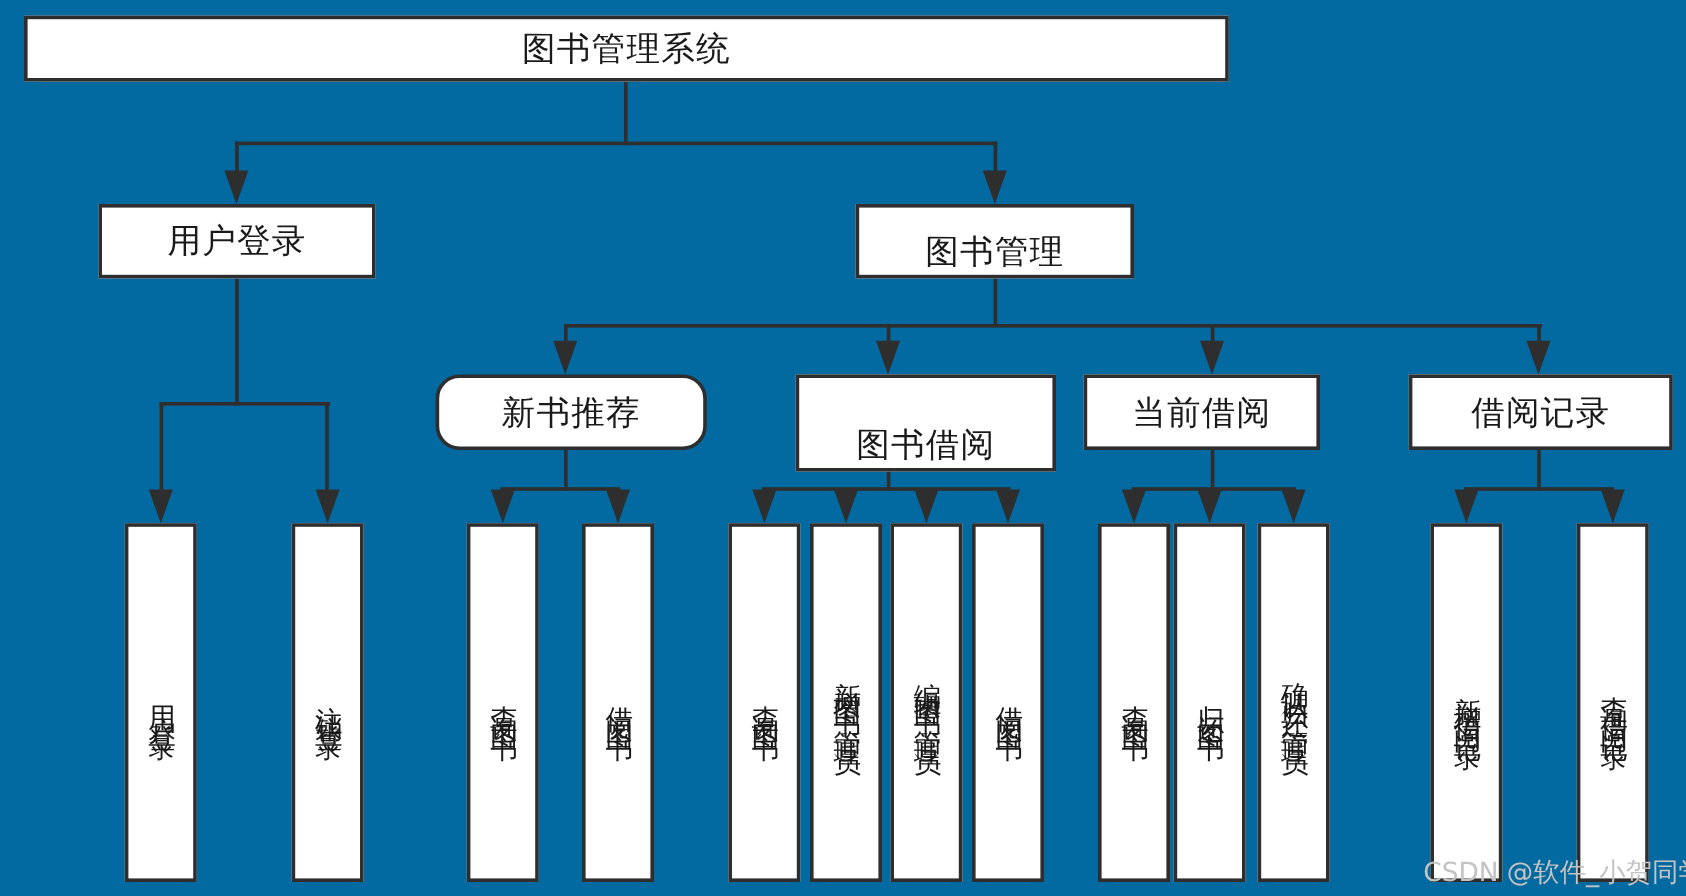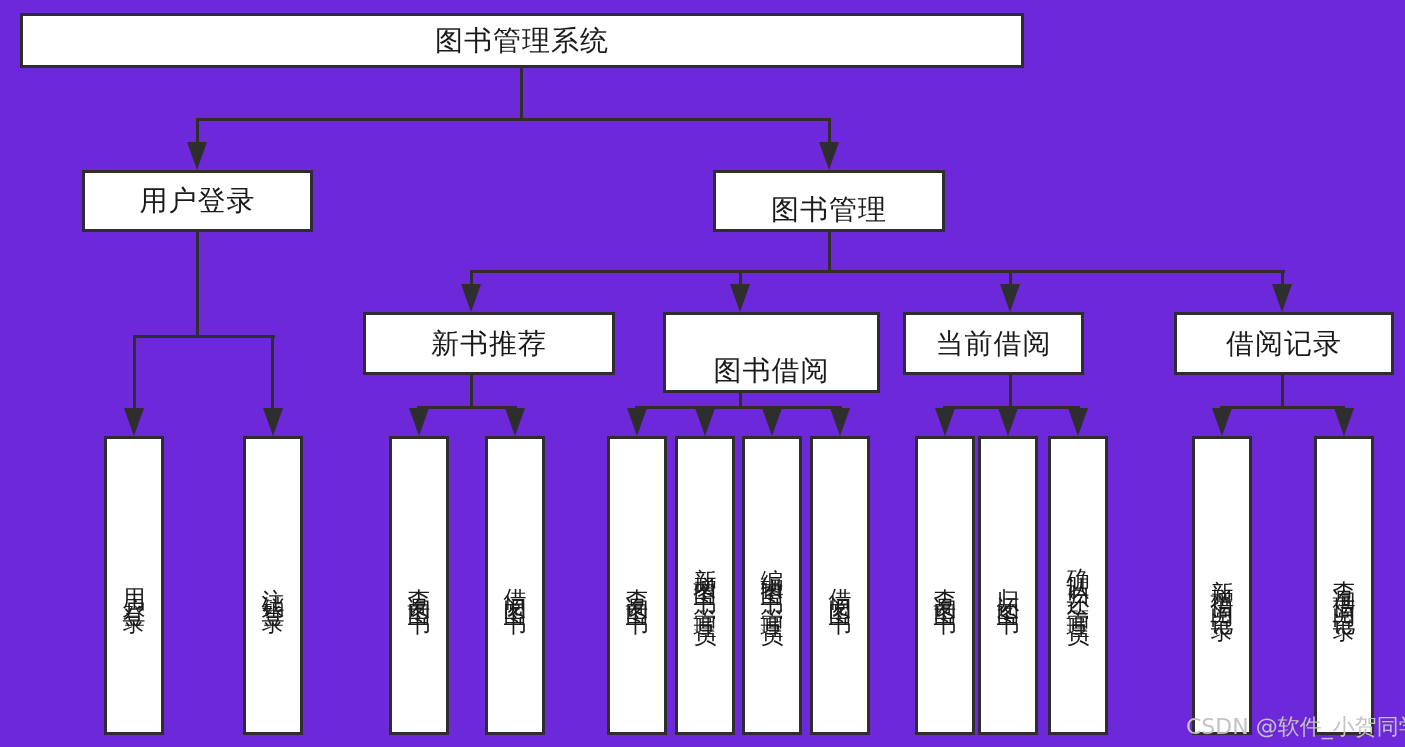--- a/index.html
+++ b/index.html
@@ -5,21 +5,21 @@
   html, body {
     margin: 0;
     padding: 0;
     background: #ffffff;
     font-family: "DejaVu Sans", "Liberation Sans", sans-serif;
   }
   #canvas {
     position: relative;
     width: 1405px;
     height: 747px;
-    background: #6d28d9;
+    background: #0369a1;
     overflow: hidden;
   }
   .box {
     position: absolute;
     box-sizing: border-box;
     border: 3px solid #2e2e2e;
     background: #ffffff;
     display: flex;
     align-items: center;
     justify-content: center;
@@ -112,27 +112,27 @@
     <span>图书管理系统</span>
   </div>
 
   <div class="box hbox" style="left:82px; top:170px; width:231px; height:62px;">
     <span>用户登录</span>
   </div>
   <div class="box hbox" style="left:713px; top:170px; width:232px; height:62px;align-items:flex-end;">
     <span>图书管理</span>
   </div>
 
-  <div class="box hbox" style="left:363px; top:312px; width:252px; height:63px;">
+  <div class="box hbox" style="left:363px; top:312px; width:226px; height:63px;border-radius:20px;">
     <span>新书推荐</span>
   </div>
   <div class="box hbox" style="left:663px; top:312px; width:217px; height:81px;align-items:flex-end;">
     <span>图书借阅</span>
   </div>
-  <div class="box hbox" style="left:903px; top:312px; width:181px; height:63px;">
+  <div class="box hbox" style="left:903px; top:312px; width:197px; height:63px;">
     <span>当前借阅</span>
   </div>
   <div class="box hbox" style="left:1174px; top:312px; width:220px; height:63px;">
     <span>借阅记录</span>
   </div>
 
   <div class="box" style="left:104px; top:436px; width:60px; height:299px;">
     <span class="vbox-text">用户登录</span>
   </div>
   <div class="box" style="left:243px; top:436px; width:60px; height:299px;">

